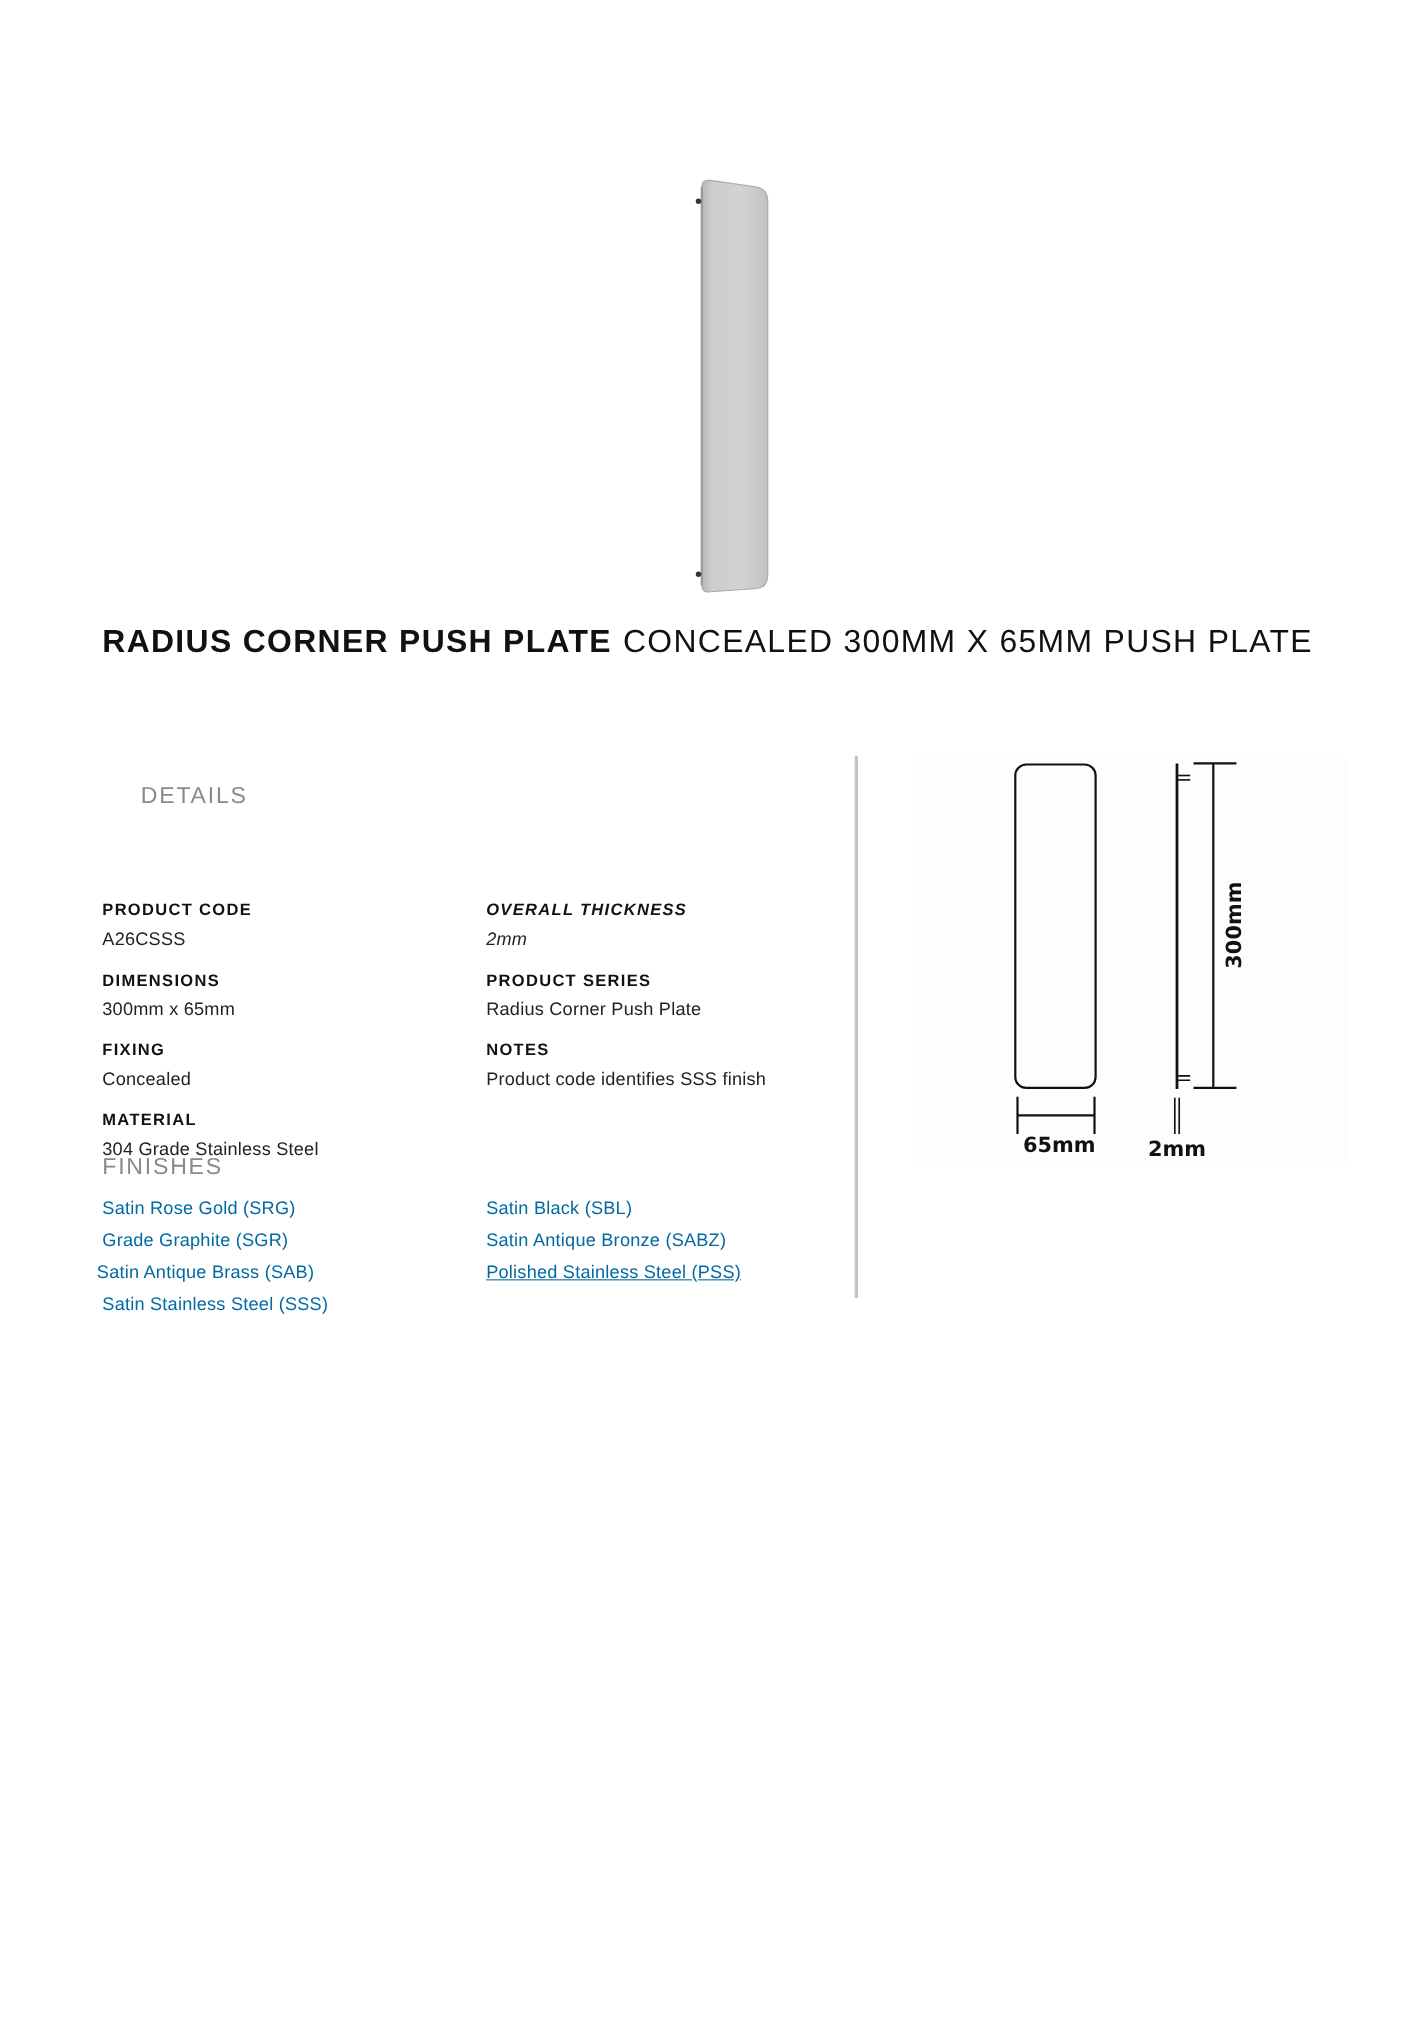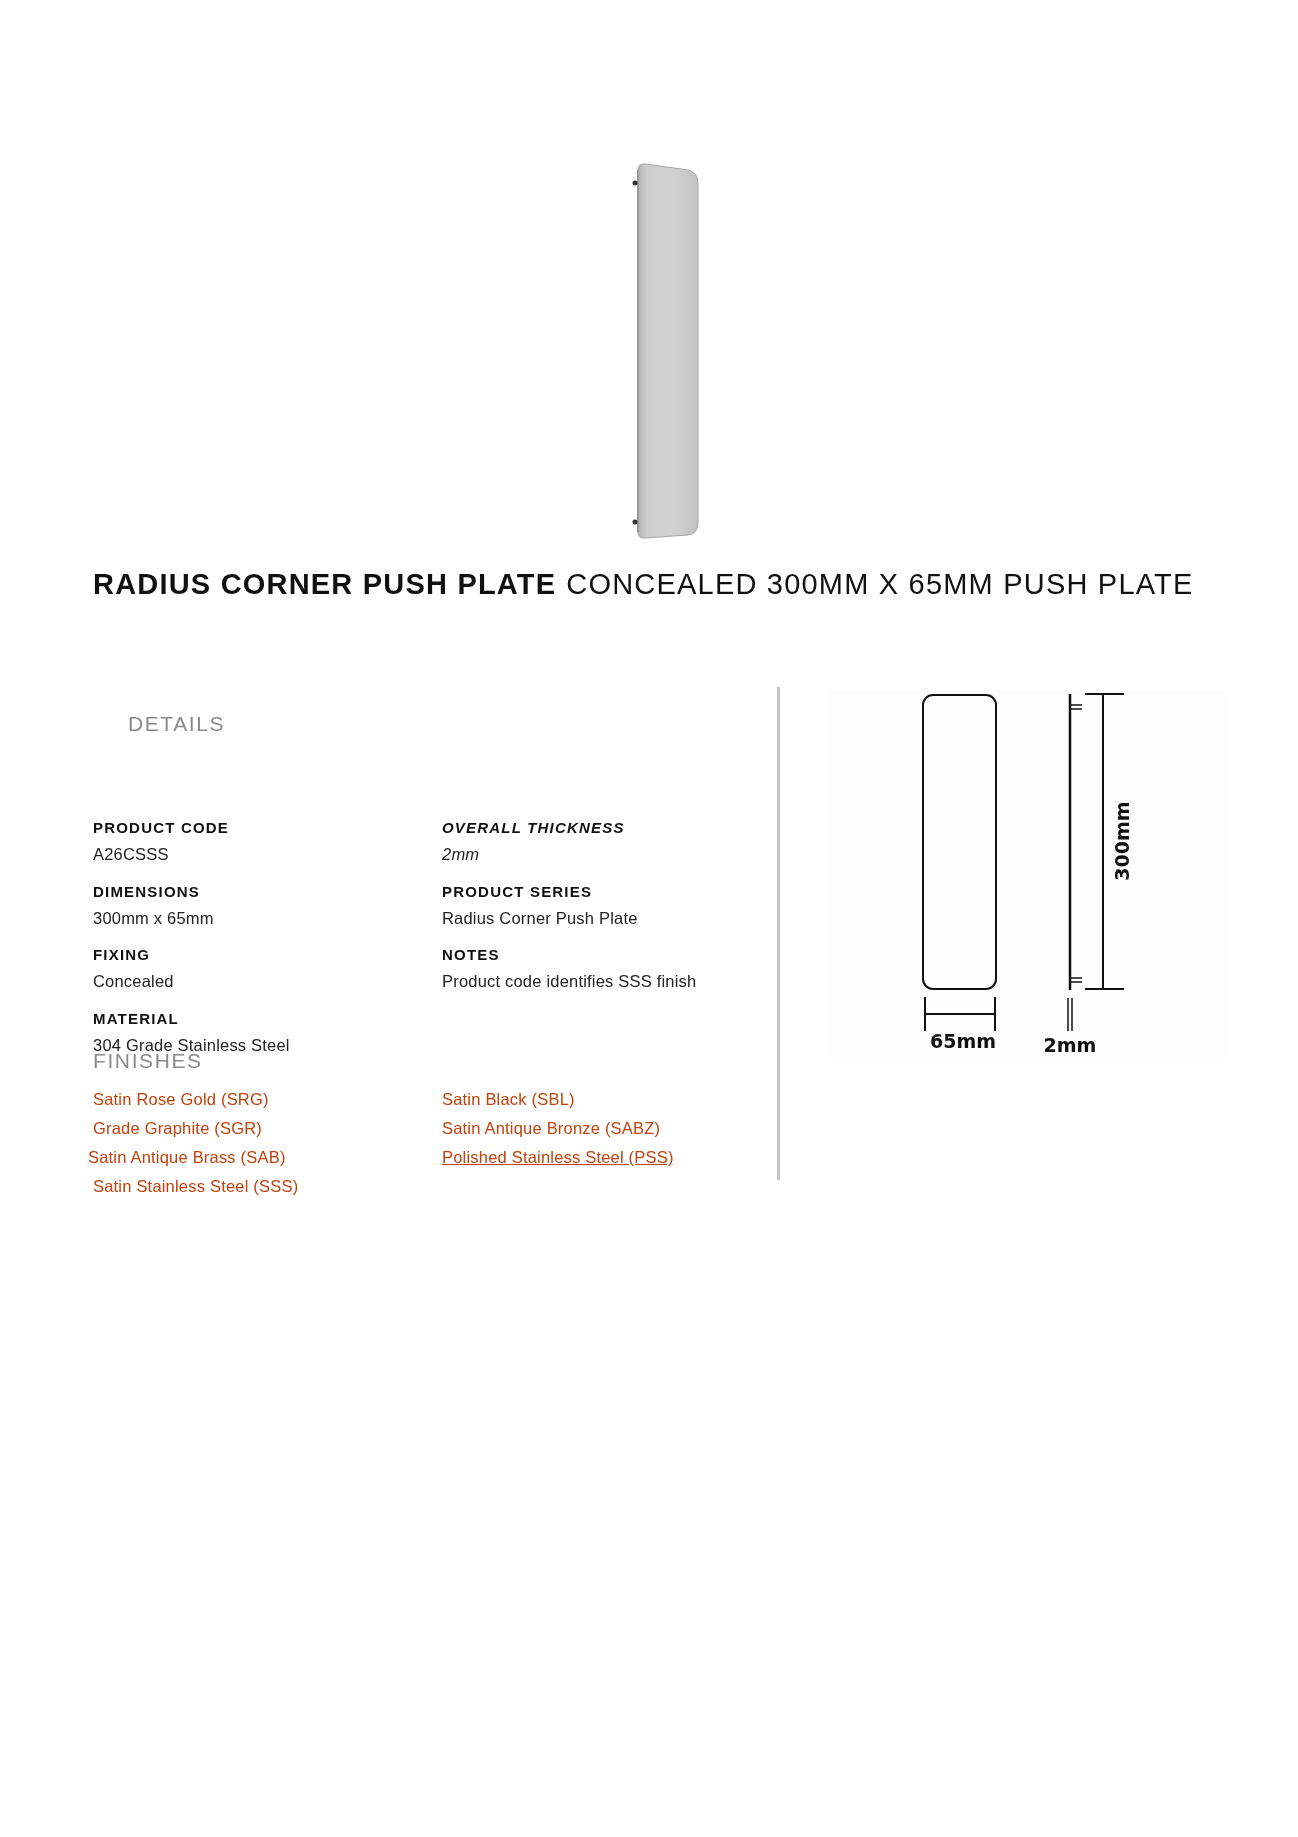--- a/index.html
+++ b/index.html
@@ -15,21 +15,21 @@
              letter-spacing: 1.2px; text-transform: uppercase; color: #111; }
     .title .bold { font-weight: 700; }
     .title .light { font-weight: 400; margin-left: 10px; }
 
     
     .section-heading { font-size: 21px; letter-spacing: 1.6px; color: #8a8a8a; font-weight: 400; }
     .field-label { font-size: 15px; font-weight: 700; letter-spacing: 1.2px; color: #111; }
     .field-value { font-size: 16.5px; color: #222; margin-top: 9px; letter-spacing: 0.2px; }
     .field { position: absolute; margin-top: 47px; }
 
-    .finish { position: absolute; font-size: 16.5px; color: #c2410c; letter-spacing: 0.2px; }
+    .finish { position: absolute; font-size: 16.5px; color: #0369a1; letter-spacing: 0.2px; }
 
     .divider { left: 777px; top: 687px; width: 3px; height: 493px; background: #c4c4c4; }
 
     .diagram { left: 830px; top: 690px; width: 395px; height: 368px; background: #fdfdfd; }
     .dim-label { font-family: "DejaVu Sans", sans-serif; font-weight: 700; font-size: 19px; color: #111; }
   </style>
 </head>
 <body>
 
 <div class="abs photo">

